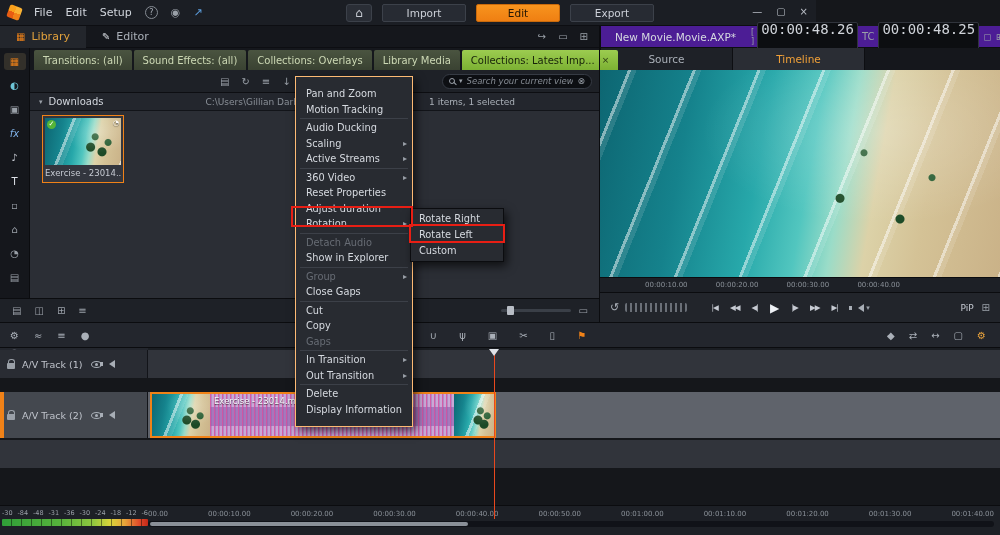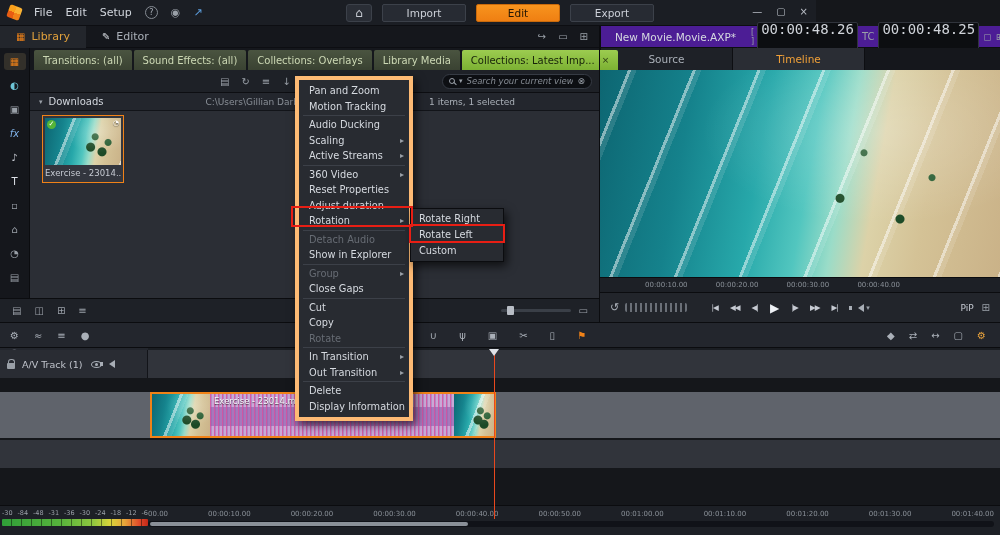--- a/index.html
+++ b/index.html
@@ -180,21 +180,21 @@
   .meter-scale{display:flex;justify-content:space-between;font-size:6.5px;color:#9aa0a8}
   .meter-bar{margin-top:2px;height:7px;border-radius:1px;background-image:
       repeating-linear-gradient(90deg, transparent 0 9px, rgba(0,0,0,.45) 9px 10px),
       linear-gradient(90deg,#2f9e38 0%,#57b33c 40%,#8ec63f 62%,#d8d43a 74%,#e8a53a 84%,#e04a2a 94%,#c42818 100%)}
   .tl-bottom-ruler{position:absolute;left:148px;top:4px;right:6px}
   .ruler-labels{display:flex;justify-content:space-between;font-size:7px;color:#8a9098}
   .scrollbar{margin-top:3px;height:6px;background:#101218;border-radius:3px;position:relative}
   .scroll-thumb{position:absolute;left:2px;top:1px;width:318px;height:4px;background:#8a9098;border-radius:2px}
 
   
-  #ctx{left:295px;top:76px;width:118px;background:#282b31;border:4px solid #fdba74;padding:3px 0;
+  #ctx{left:295px;top:76px;width:118px;background:#282b31;border:1px solid #fdba74;padding:9px 0;
        box-shadow:3px 4px 9px rgba(0,0,0,.65);z-index:50}
   .ctx-item{height:15.5px;line-height:15.5px;padding-left:10px;font-size:9.8px;color:#d6dae0;
             position:relative;white-space:nowrap}
   .ctx-item.disabled{color:#676c74}
   .ctx-item .arrow{position:absolute;right:5px;top:0;font-size:8px;color:#9aa0a8}
   .ctx-sep{height:1px;background:#3c4048;margin:1px 4px}
   #ctx-sub{left:410px;top:208px;width:94px;background:#282b31;border:1px solid #0b0c0f;padding:2px 0;
            box-shadow:3px 4px 9px rgba(0,0,0,.65);z-index:51}
   .sub-item{height:16px;line-height:16px;padding-left:8px;font-size:9.8px;color:#d6dae0;white-space:nowrap}
 
@@ -410,20 +410,26 @@
       <div class="track-head">
         <span class="i-lock"></span>
         <span class="name">A/V Track (1)</span>
         <span class="i-eye"></span>
         <span class="i-spk"></span>
       </div>
       <div class="track-lane"></div>
     </div>
 
     <div class="track-row sel" style="top:44px;height:46px">
+      <div class="track-head">
+        <span class="i-lock"></span>
+        <span class="name">A/V Track (2)</span>
+        <span class="i-eye"></span>
+        <span class="i-spk"></span>
+      </div>
       <div class="track-lane"></div>
     </div>
 
     <div class="track-row" style="top:92px;height:28px">
       <div class="track-lane"></div>
     </div>
 
 
     <div class="tl-clip">
       <div class="thumb-l beach"></div>
@@ -486,21 +492,21 @@
     <div class="ctx-item"><span>Rotation</span><span class="arrow">▸</span></div>
     <div class="ctx-sep"></div>
     <div class="ctx-item disabled"><span>Detach Audio</span></div>
     <div class="ctx-item"><span>Show in Explorer</span></div>
     <div class="ctx-sep"></div>
     <div class="ctx-item disabled"><span>Group</span><span class="arrow">▸</span></div>
     <div class="ctx-item"><span>Close Gaps</span></div>
     <div class="ctx-sep"></div>
     <div class="ctx-item"><span>Cut</span></div>
     <div class="ctx-item"><span>Copy</span></div>
-    <div class="ctx-item disabled"><span>Rotate</span></div>
+    <div class="ctx-item disabled"><span>Gaps</span></div>
     <div class="ctx-sep"></div>
     <div class="ctx-item"><span>In Transition</span><span class="arrow">▸</span></div>
     <div class="ctx-item"><span>Out Transition</span><span class="arrow">▸</span></div>
     <div class="ctx-sep"></div>
     <div class="ctx-item"><span>Delete</span></div>
     <div class="ctx-item"><span>Display Information</span></div>
   </div>
 
   <div id="ctx-sub" class="abs">
     <div class="sub-item">Rotate Right</div>

